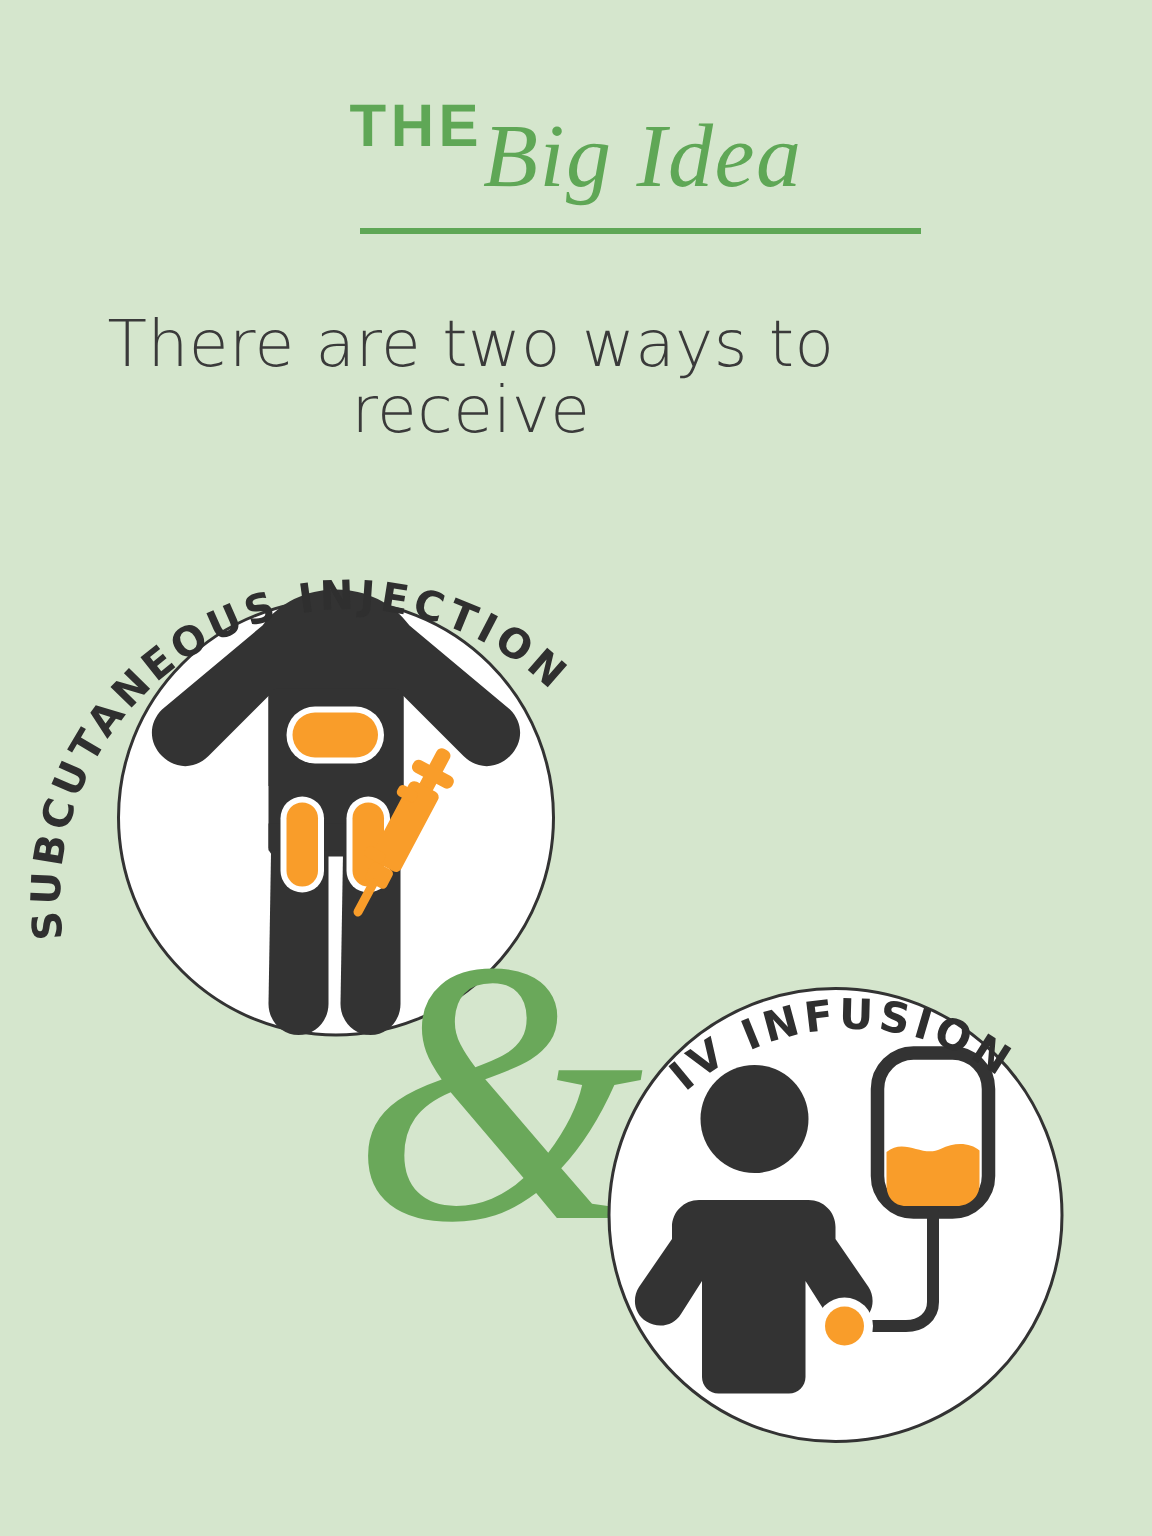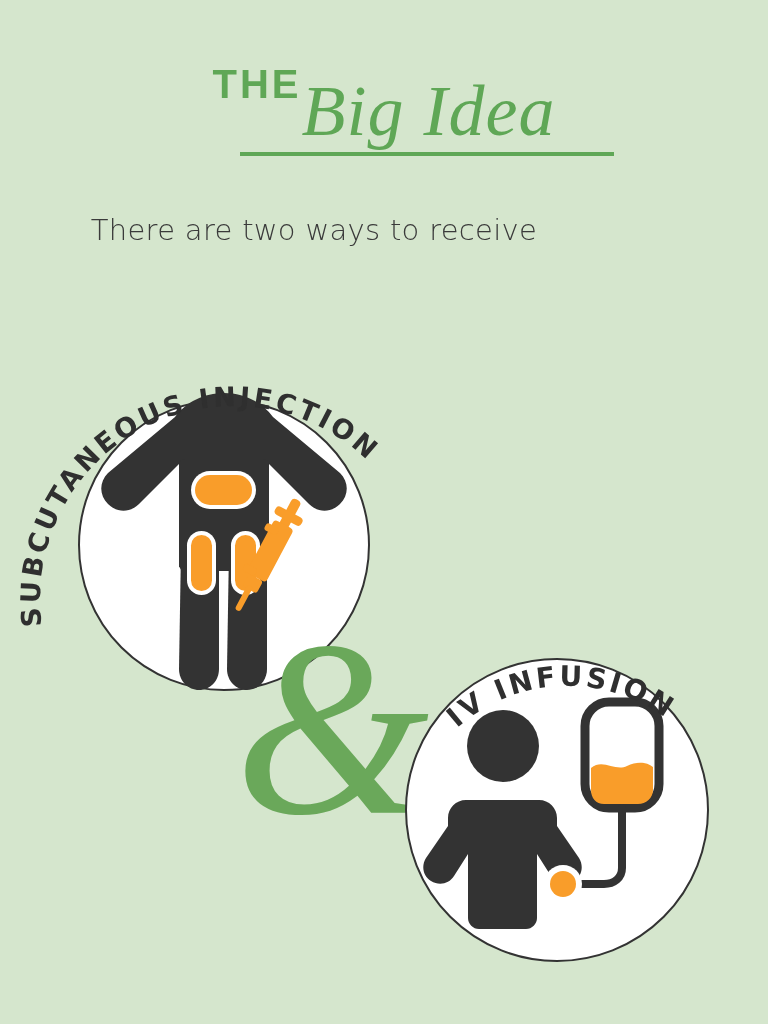--- a/index.html
+++ b/index.html
@@ -31,21 +31,21 @@
     font-size: 40px;
     letter-spacing: 3px;
     color: #5fa756;
     vertical-align: top;
     position: relative;
     top: 6px;
   }
   .title-big {
     font-family: "Liberation Serif", serif;
     font-style: italic;
-    font-size: 72px;
+    font-size: 60px;
     color: #5fa756;
     letter-spacing: 1px;
     position: relative;
     top: 14px;
   }
   .title-underline {
     position: absolute;
     left: 240px;
     top: 152px;
     width: 374px;
@@ -55,21 +55,21 @@
 
   
   .subtitle {
     position: absolute;
     left: 0;
     top: 208px;
     width: 628px;
     text-align: center;
     font-family: "DejaVu Sans", sans-serif;
     font-weight: 300;
-    font-size: 29px;
+    font-size: 43px;
     line-height: 44px;
     color: #3a3a3a;
     letter-spacing: 0.3px;
   }
 
   
   .circle {
     position: absolute;
     border-radius: 50%;
     background: #ffffff;

